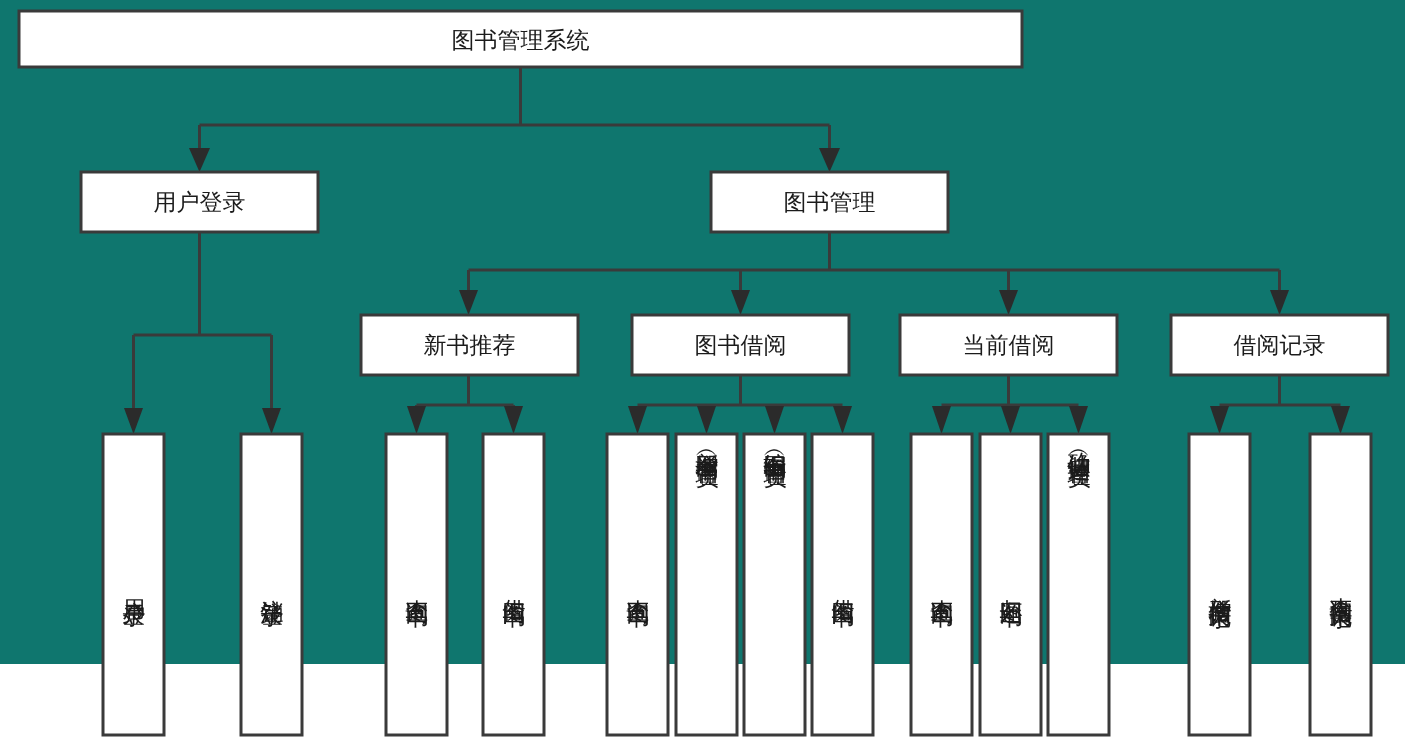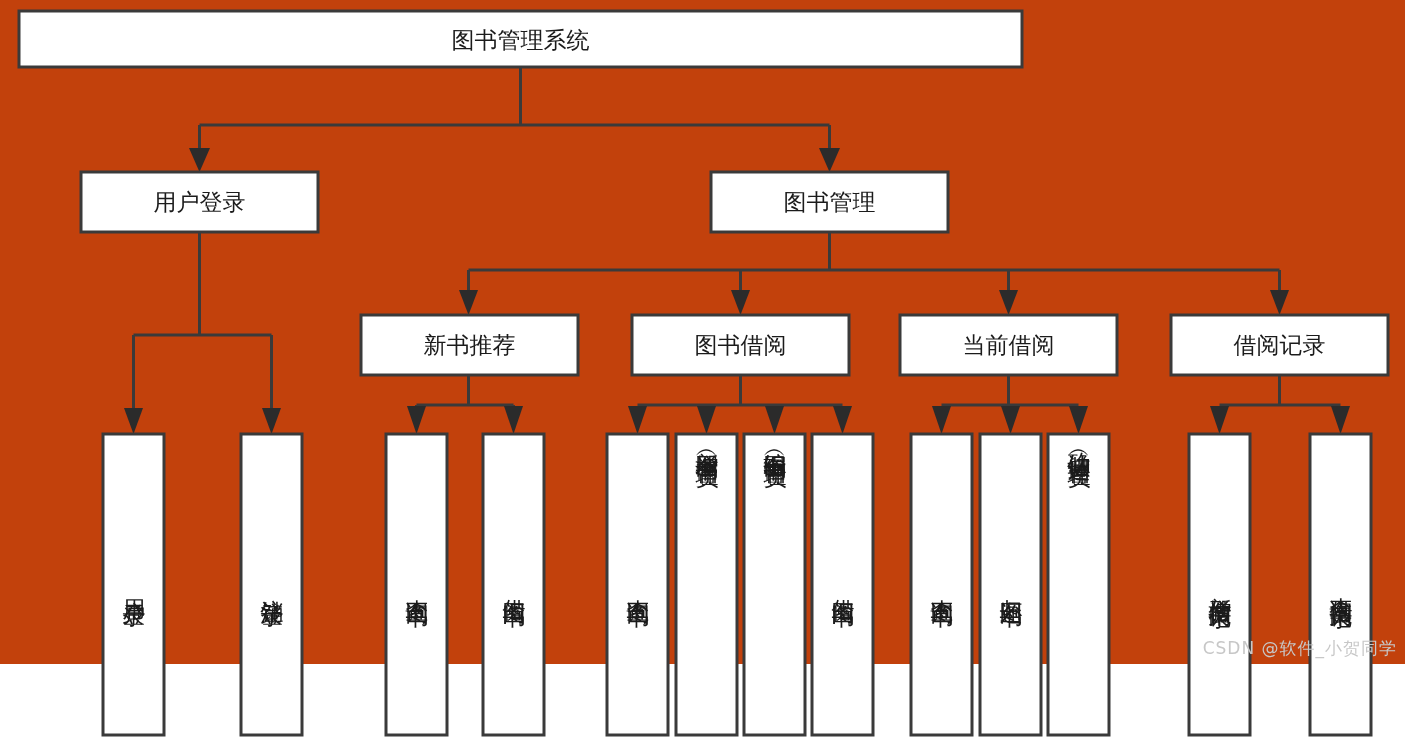--- a/index.html
+++ b/index.html
@@ -1,18 +1,18 @@
 <!DOCTYPE html>
 <html><head>
 <meta charset="utf-8">
 <style>
   html,body{margin:0;padding:0;background:#ffffff;}
   body{width:1405px;height:747px;overflow:hidden;
        font-family:"DejaVu Sans","Liberation Sans",sans-serif;}
-  #stage{position:relative;width:1405px;height:664px;background:#c2410c;}
+  #stage{position:relative;width:1405px;height:664px;background:#0f766e;}
   svg#diagram{position:absolute;left:0;top:0;width:1405px;height:747px;}
   .nodebox{fill:#ffffff;stroke:#3a3a3a;stroke-width:3;}
   .connector{stroke:#3a3a3a;stroke-width:3;fill:none;stroke-linecap:butt;}
   .arrowhead{fill:#2b2b2b;stroke:none;}
   .hlabel{font-family:"DejaVu Sans","Liberation Sans",sans-serif;
           font-size:23px;fill:#1b1b1b;text-anchor:middle;dominant-baseline:middle;}
   .vlabel-wrap{position:absolute;display:flex;align-items:center;justify-content:center;
                pointer-events:none;}
   .vlabel{writing-mode:vertical-rl;text-orientation:upright;
           font-family:"DejaVu Sans","Liberation Sans",sans-serif;
@@ -151,14 +151,13 @@
   <div class="vlabel-wrap" style="left:1048px;top:434px;width:61px;height:301px;align-items:flex-start;">
     <span class="vlabel">确认归还（管理员）</span>
   </div>
   <div class="vlabel-wrap" style="left:1189px;top:434px;width:61px;height:301px;">
     <span class="vlabel">新增借阅记录</span>
   </div>
   <div class="vlabel-wrap" style="left:1310px;top:434px;width:61px;height:301px;">
     <span class="vlabel">查询借阅记录</span>
   </div>
 
-  <div class="watermark">CSDN @软件_小贺同学</div>
 </div>
 
 </body></html>

